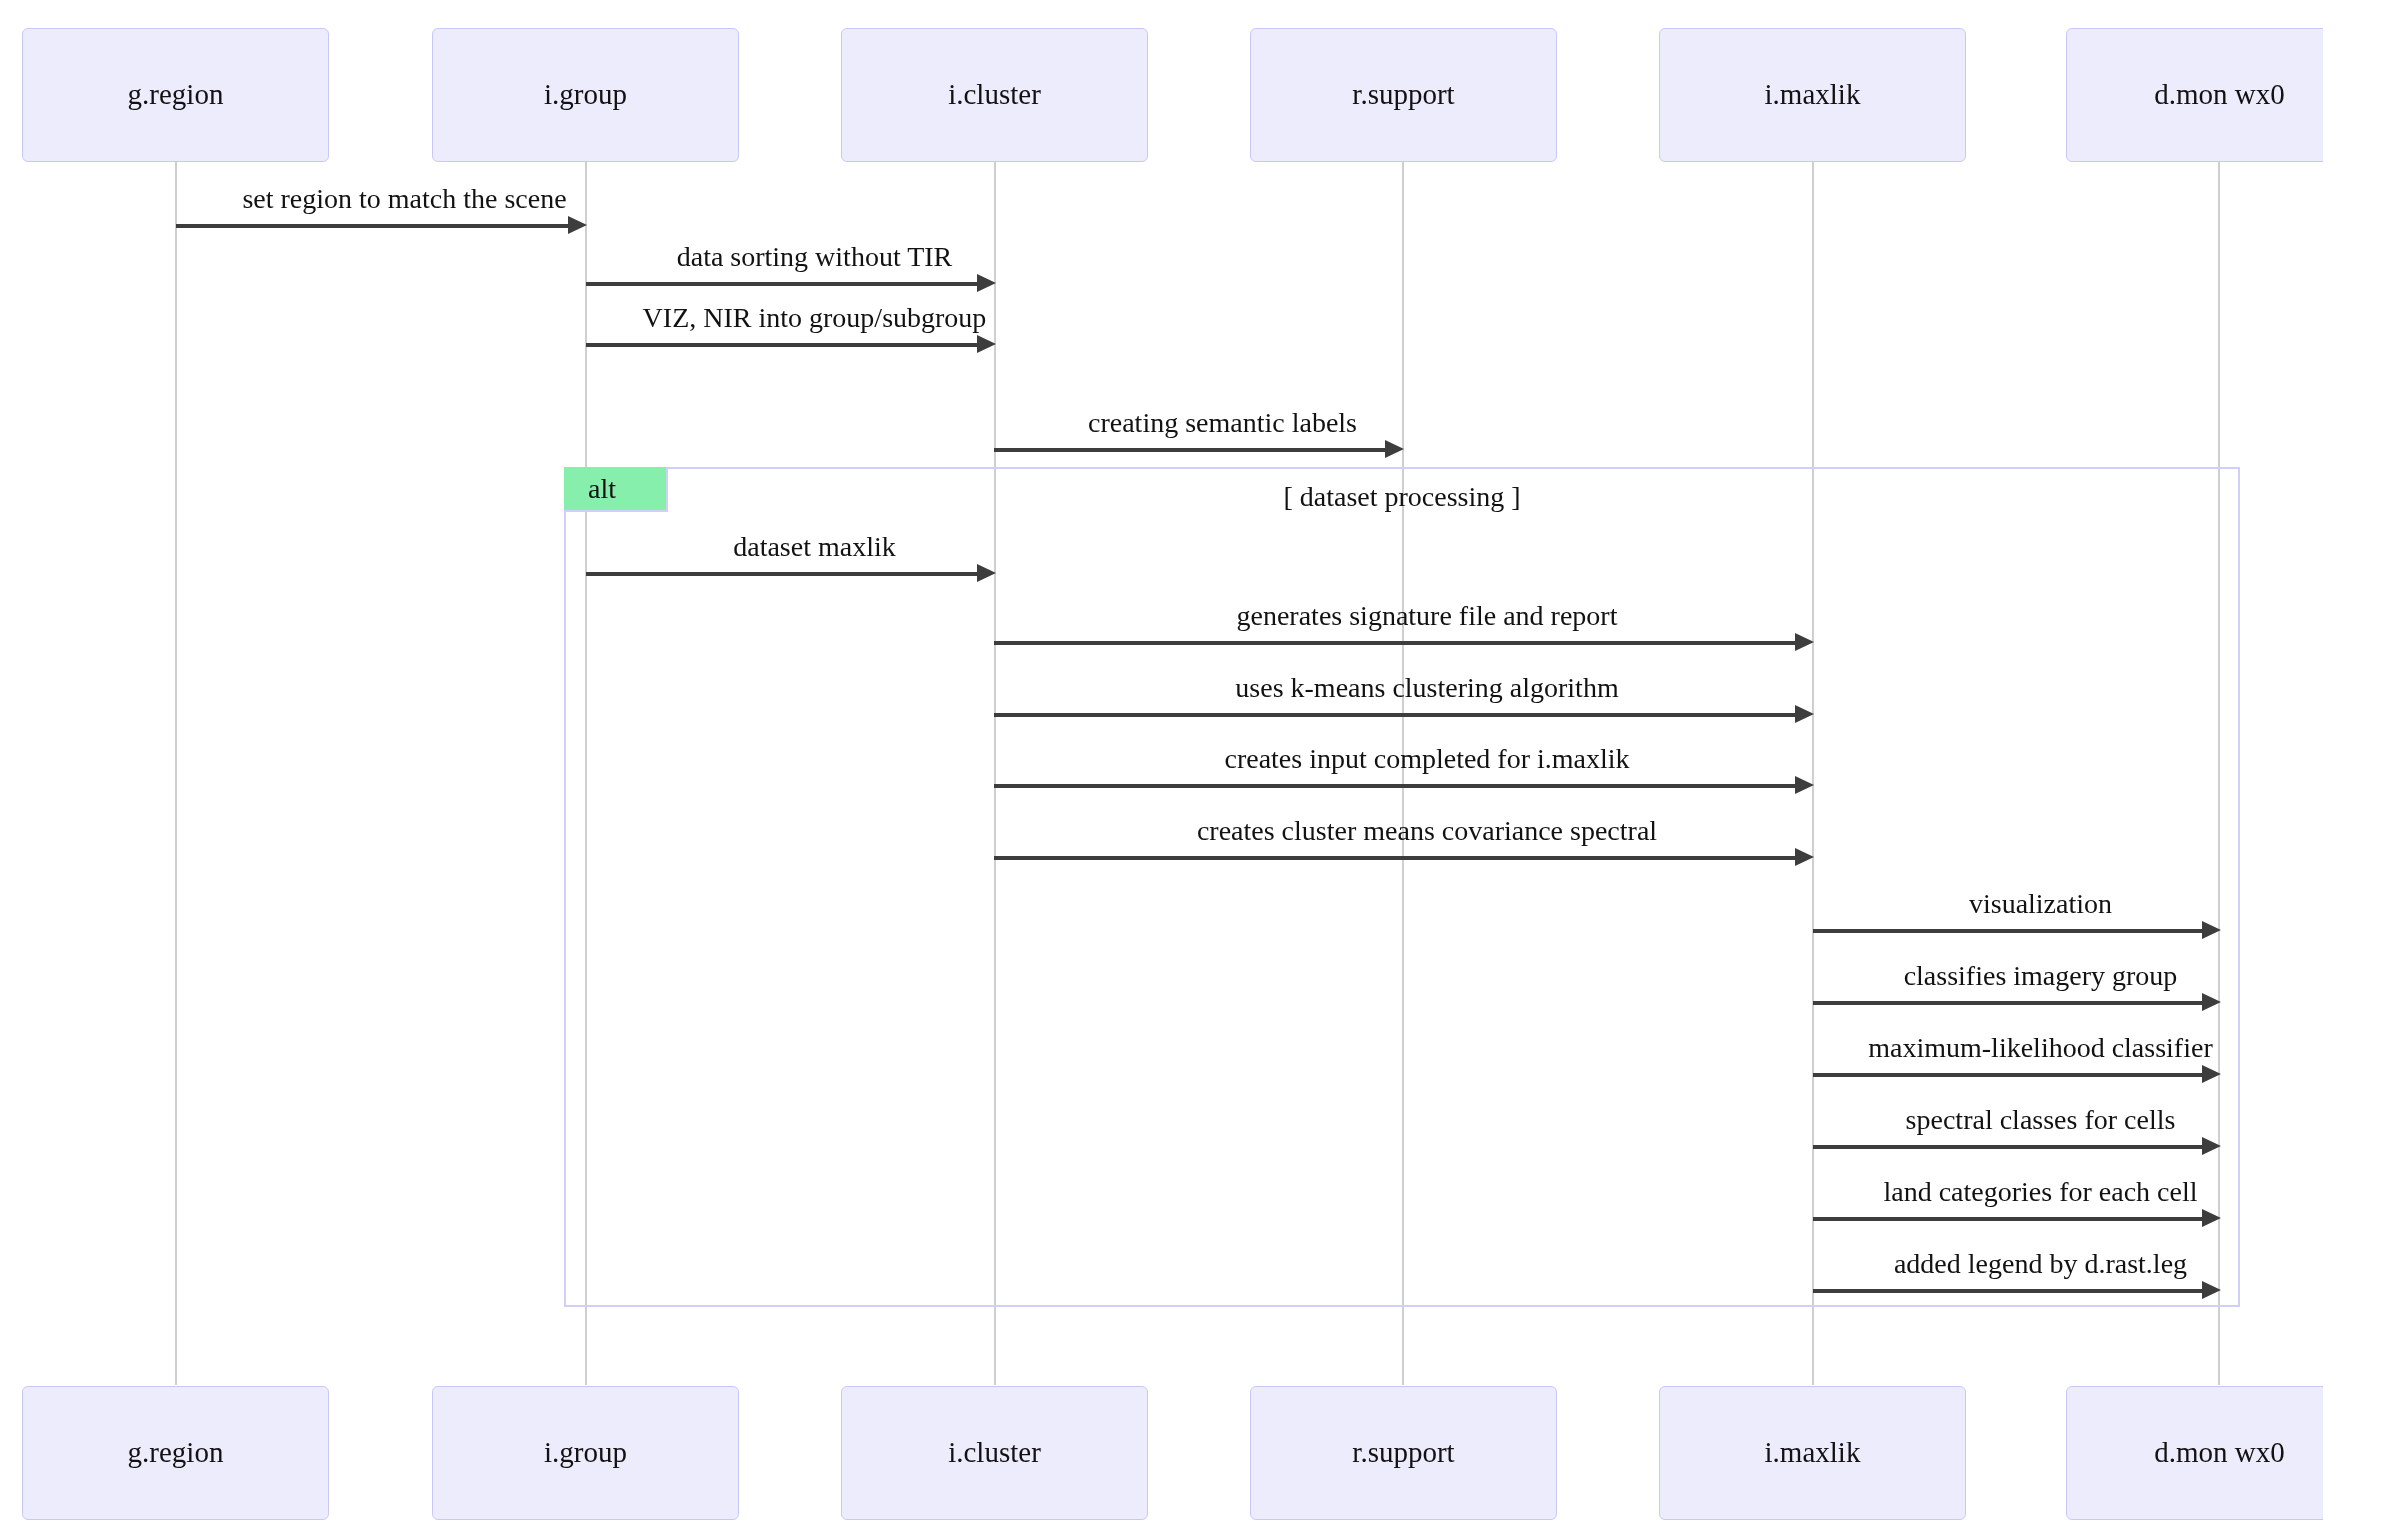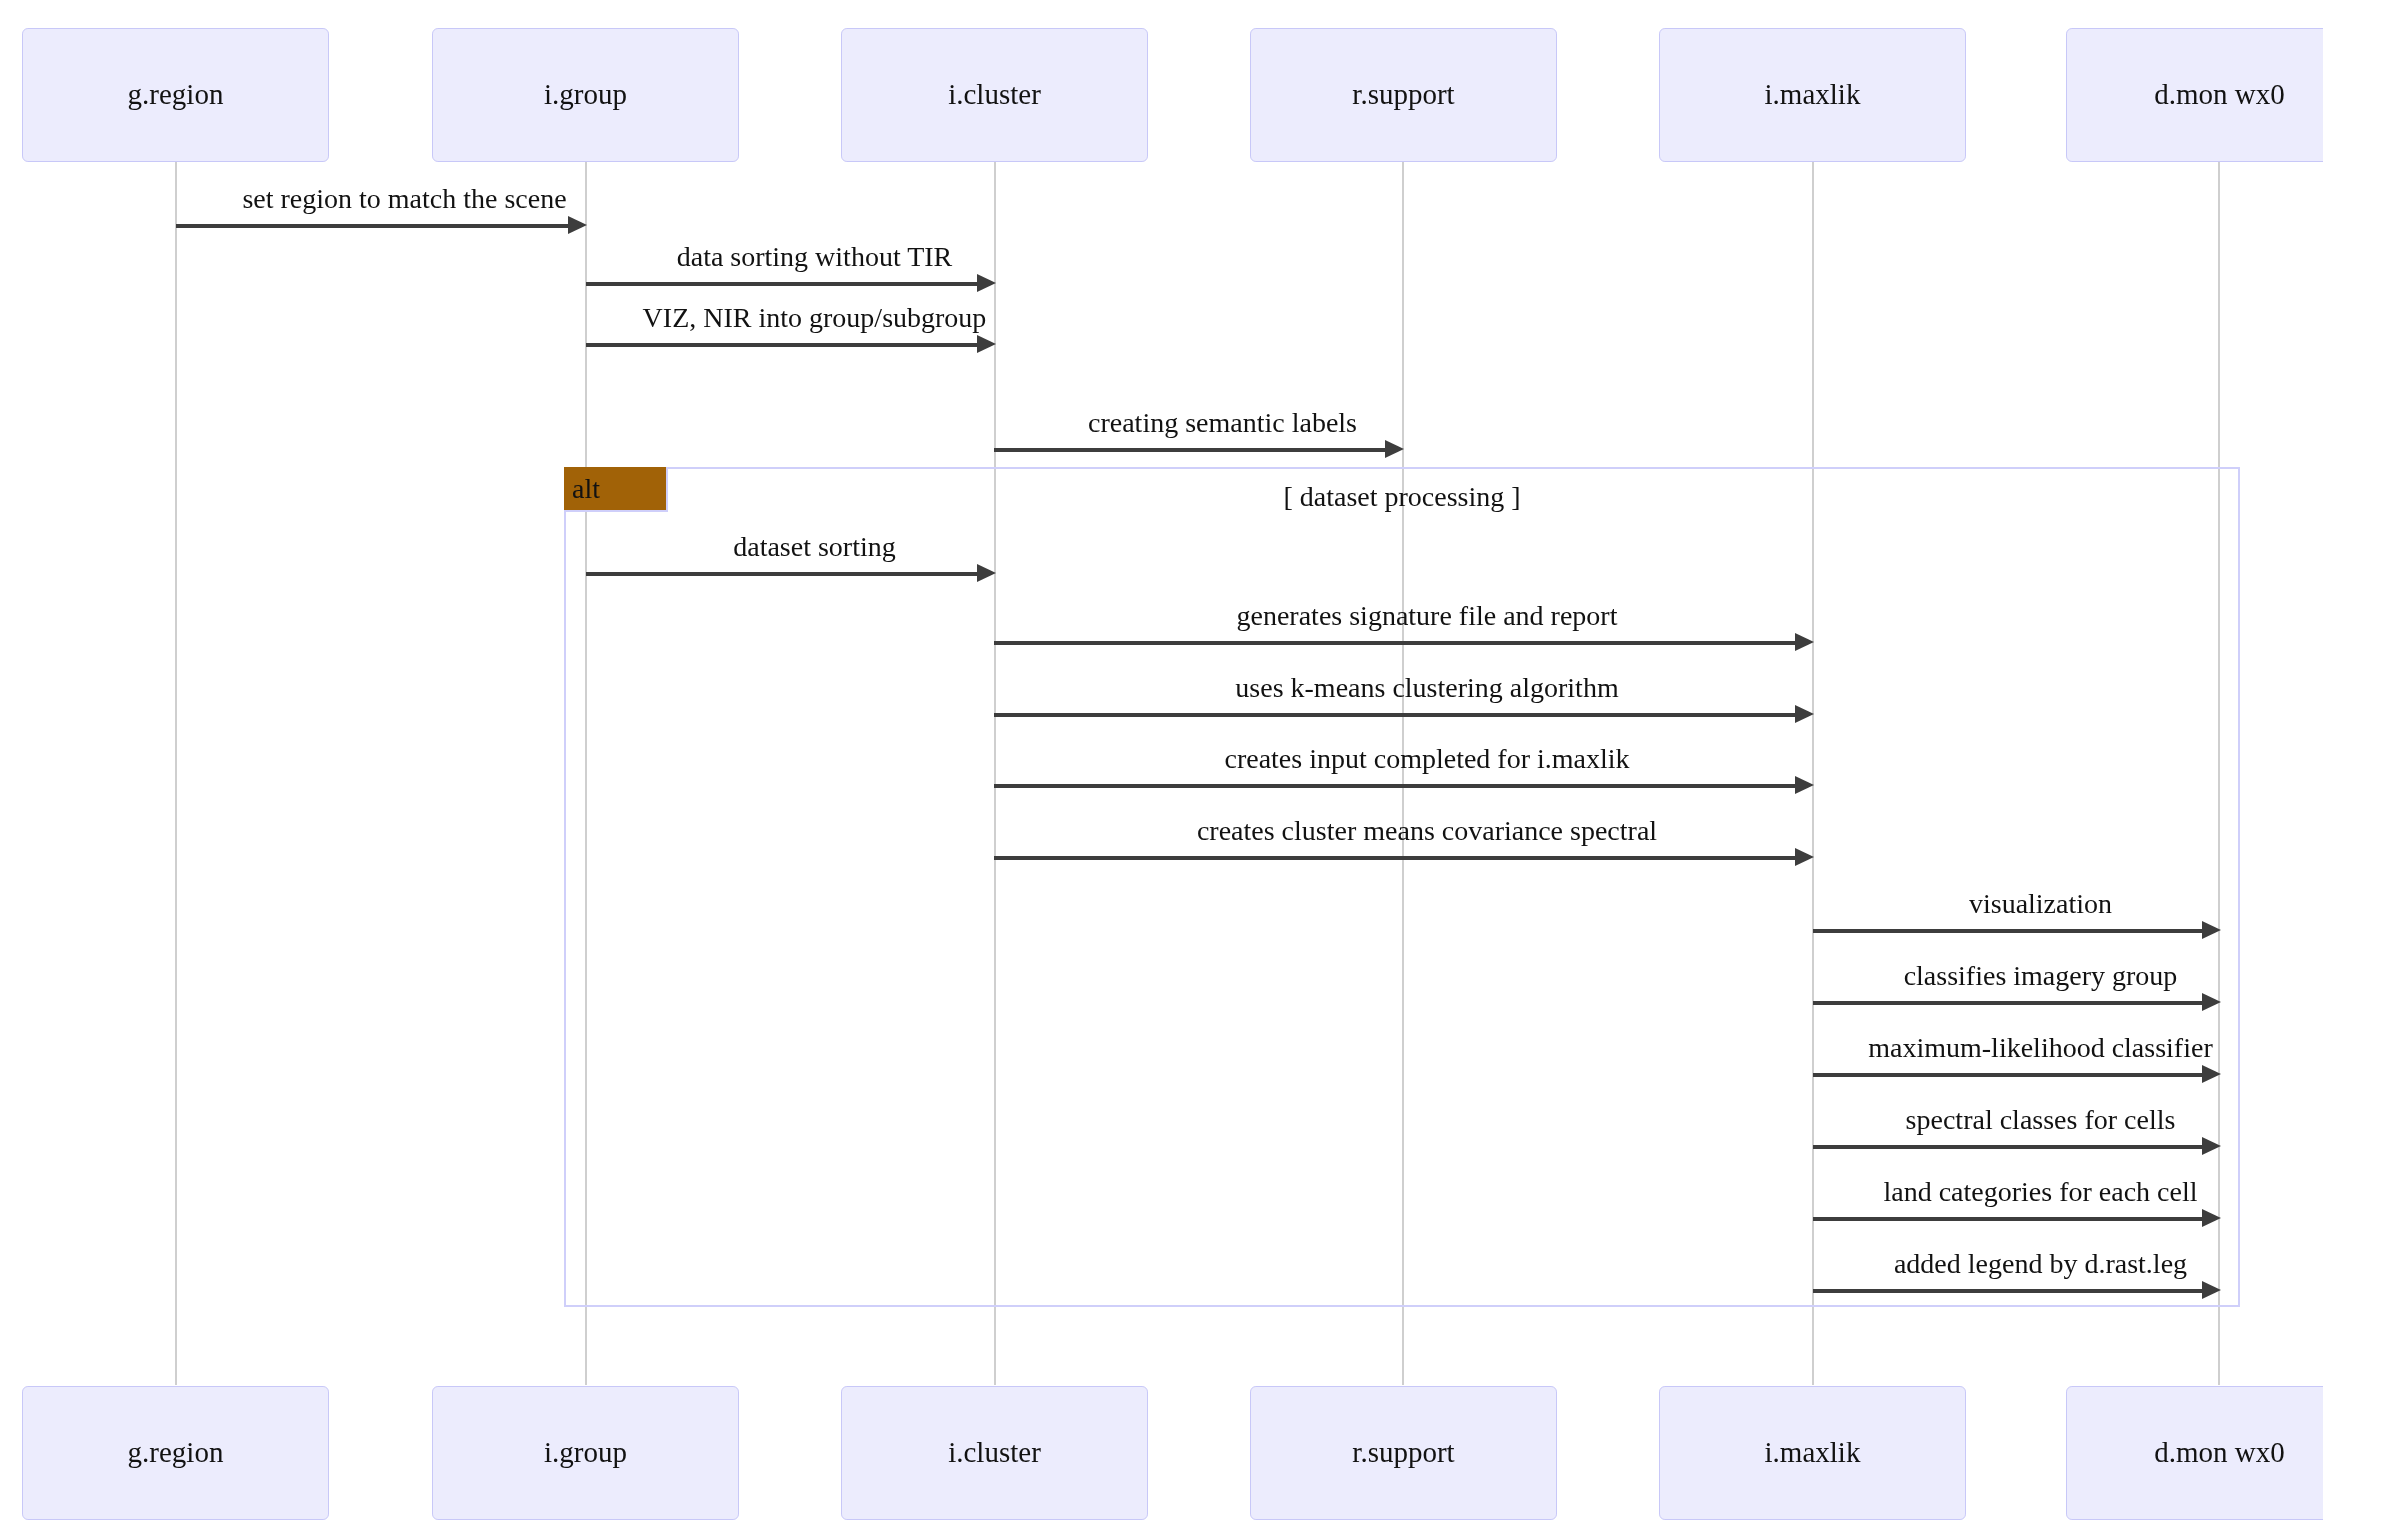--- a/index.html
+++ b/index.html
@@ -46,26 +46,26 @@
   .frag {
     position: absolute;
     box-sizing: border-box;
     border: 2.9px solid #cfcffa;
     background: transparent;
     pointer-events: none;
   }
   .frag-tab {
     position: absolute;
     box-sizing: border-box;
-    background: #a16207;
+    background: #86efac;
     border-right: 2.2px solid #cfcffa;
     border-bottom: 2.2px solid #cfcffa;
     display: flex;
     align-items: center;
-    padding-left: 8px;
+    padding-left: 24px;
     font-size: 28px;
     color: #121212;
   }
   .frag-cond {
     position: absolute;
     font-size: 28px;
     color: #121212;
     white-space: nowrap;
     text-align: center;
   }
@@ -161,21 +161,21 @@
         <div class="label">VIZ, NIR into group/subgroup</div>
       </div>
       <div class="msg" style="left: 994px; top: 448px; width: 409px;">
         <div class="line" style="width: 393px;"></div>
         <div class="head" style="left: 391px;"></div>
         <div class="label">creating semantic labels</div>
       </div>
       <div class="msg" style="left: 586px; top: 572px; width: 409px;">
         <div class="line" style="width: 393px;"></div>
         <div class="head" style="left: 391px;"></div>
-        <div class="label">dataset sorting</div>
+        <div class="label">dataset maxlik</div>
       </div>
       <div class="msg" style="left: 994px; top: 641px; width: 818px;">
         <div class="line" style="width: 802px;"></div>
         <div class="head" style="left: 801px;"></div>
         <div class="label">generates signature file and report</div>
       </div>
       <div class="msg" style="left: 994px; top: 713px; width: 818px;">
         <div class="line" style="width: 802px;"></div>
         <div class="head" style="left: 801px;"></div>
         <div class="label">uses k-means clustering algorithm</div>

